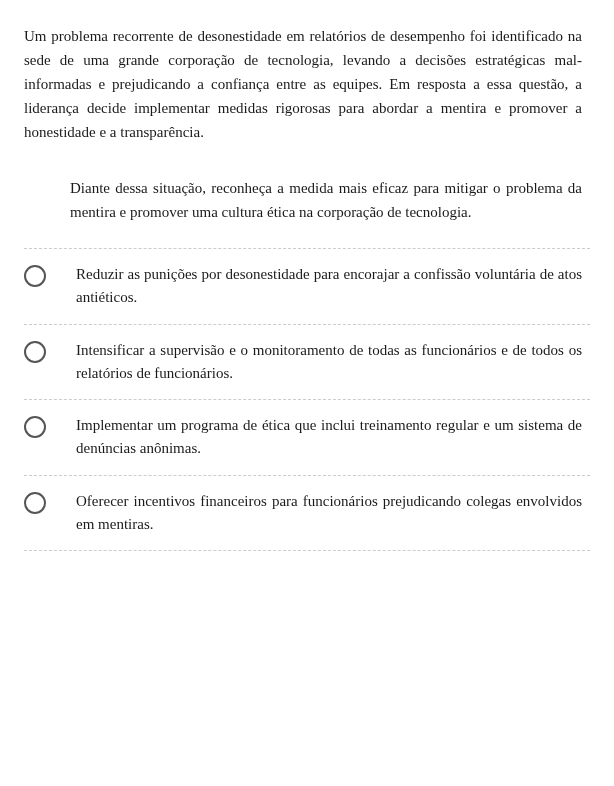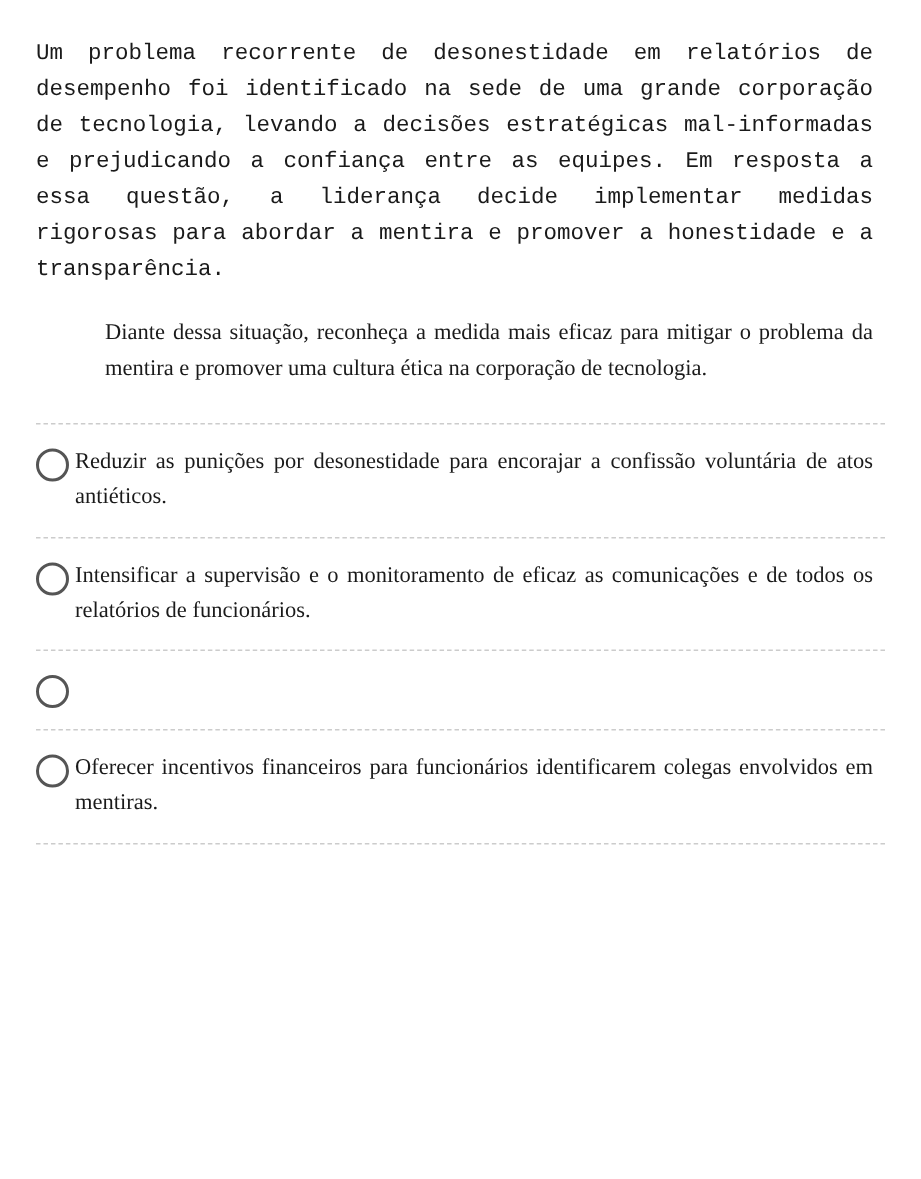--- a/index.html
+++ b/index.html
@@ -14,44 +14,43 @@
       width: 614px;
       min-height: 786px;
       padding: 24px 24px 24px 24px;
       color: #1a1a1a;
       font-size: 15px;
       line-height: 1.6;
     }
 
     .passage {
       text-align: justify;
-      margin-bottom: 18px;
+      margin-bottom: 32px;
       padding-right: 8px;
-      font-family: Liberation Mono, monospace;
     }
 
     .question {
       text-align: justify;
       margin-bottom: 24px;
       padding-right: 8px;
       margin-left: 46px;
     }
 
     .options-list {
       list-style: none;
       padding: 0;
       margin: 0;
     }
 
     .option-item {
       display: flex;
       align-items: flex-start;
       padding: 14px 0 14px 0;
       border-bottom: 1px dashed #cccccc;
-      gap: 4px;
+      gap: 30px;
     }
 
     .option-item:first-child {
       border-top: 1px dashed #cccccc;
     }
 
     .radio-circle {
       width: 22px;
       height: 22px;
       border-radius: 50%;
@@ -80,22 +79,23 @@
   <span>Diante dessa situação, reconheça a medida mais eficaz para mitigar o problema da mentira e promover uma cultura ética na corporação de tecnologia.</span>
 </div>
 
 <ul class="options-list">
 <li class="option-item">
       <div class="radio-circle"></div>
       <span class="option-text">Reduzir as punições por desonestidade para encorajar a confissão voluntária de atos antiéticos.</span>
     </li>
     <li class="option-item">
       <div class="radio-circle"></div>
-      <span class="option-text">Intensificar a supervisão e o monitoramento de eficaz as comunicações e de todos os relatórios de funcionários.</span>
+      <span class="option-text">Intensificar a supervisão e o monitoramento de todas as funcionários e de todos os relatórios de funcionários.</span>
     </li>
     <li class="option-item">
       <div class="radio-circle"></div>
+      <span class="option-text">Implementar um programa de ética que inclui treinamento regular e um sistema de denúncias anônimas.</span>
     </li>
     <li class="option-item">
       <div class="radio-circle"></div>
-      <span class="option-text">Oferecer incentivos financeiros para funcionários identificarem colegas envolvidos em mentiras.</span>
+      <span class="option-text">Oferecer incentivos financeiros para funcionários prejudicando colegas envolvidos em mentiras.</span>
     </li>
   </ul>
 
 </body></html>

